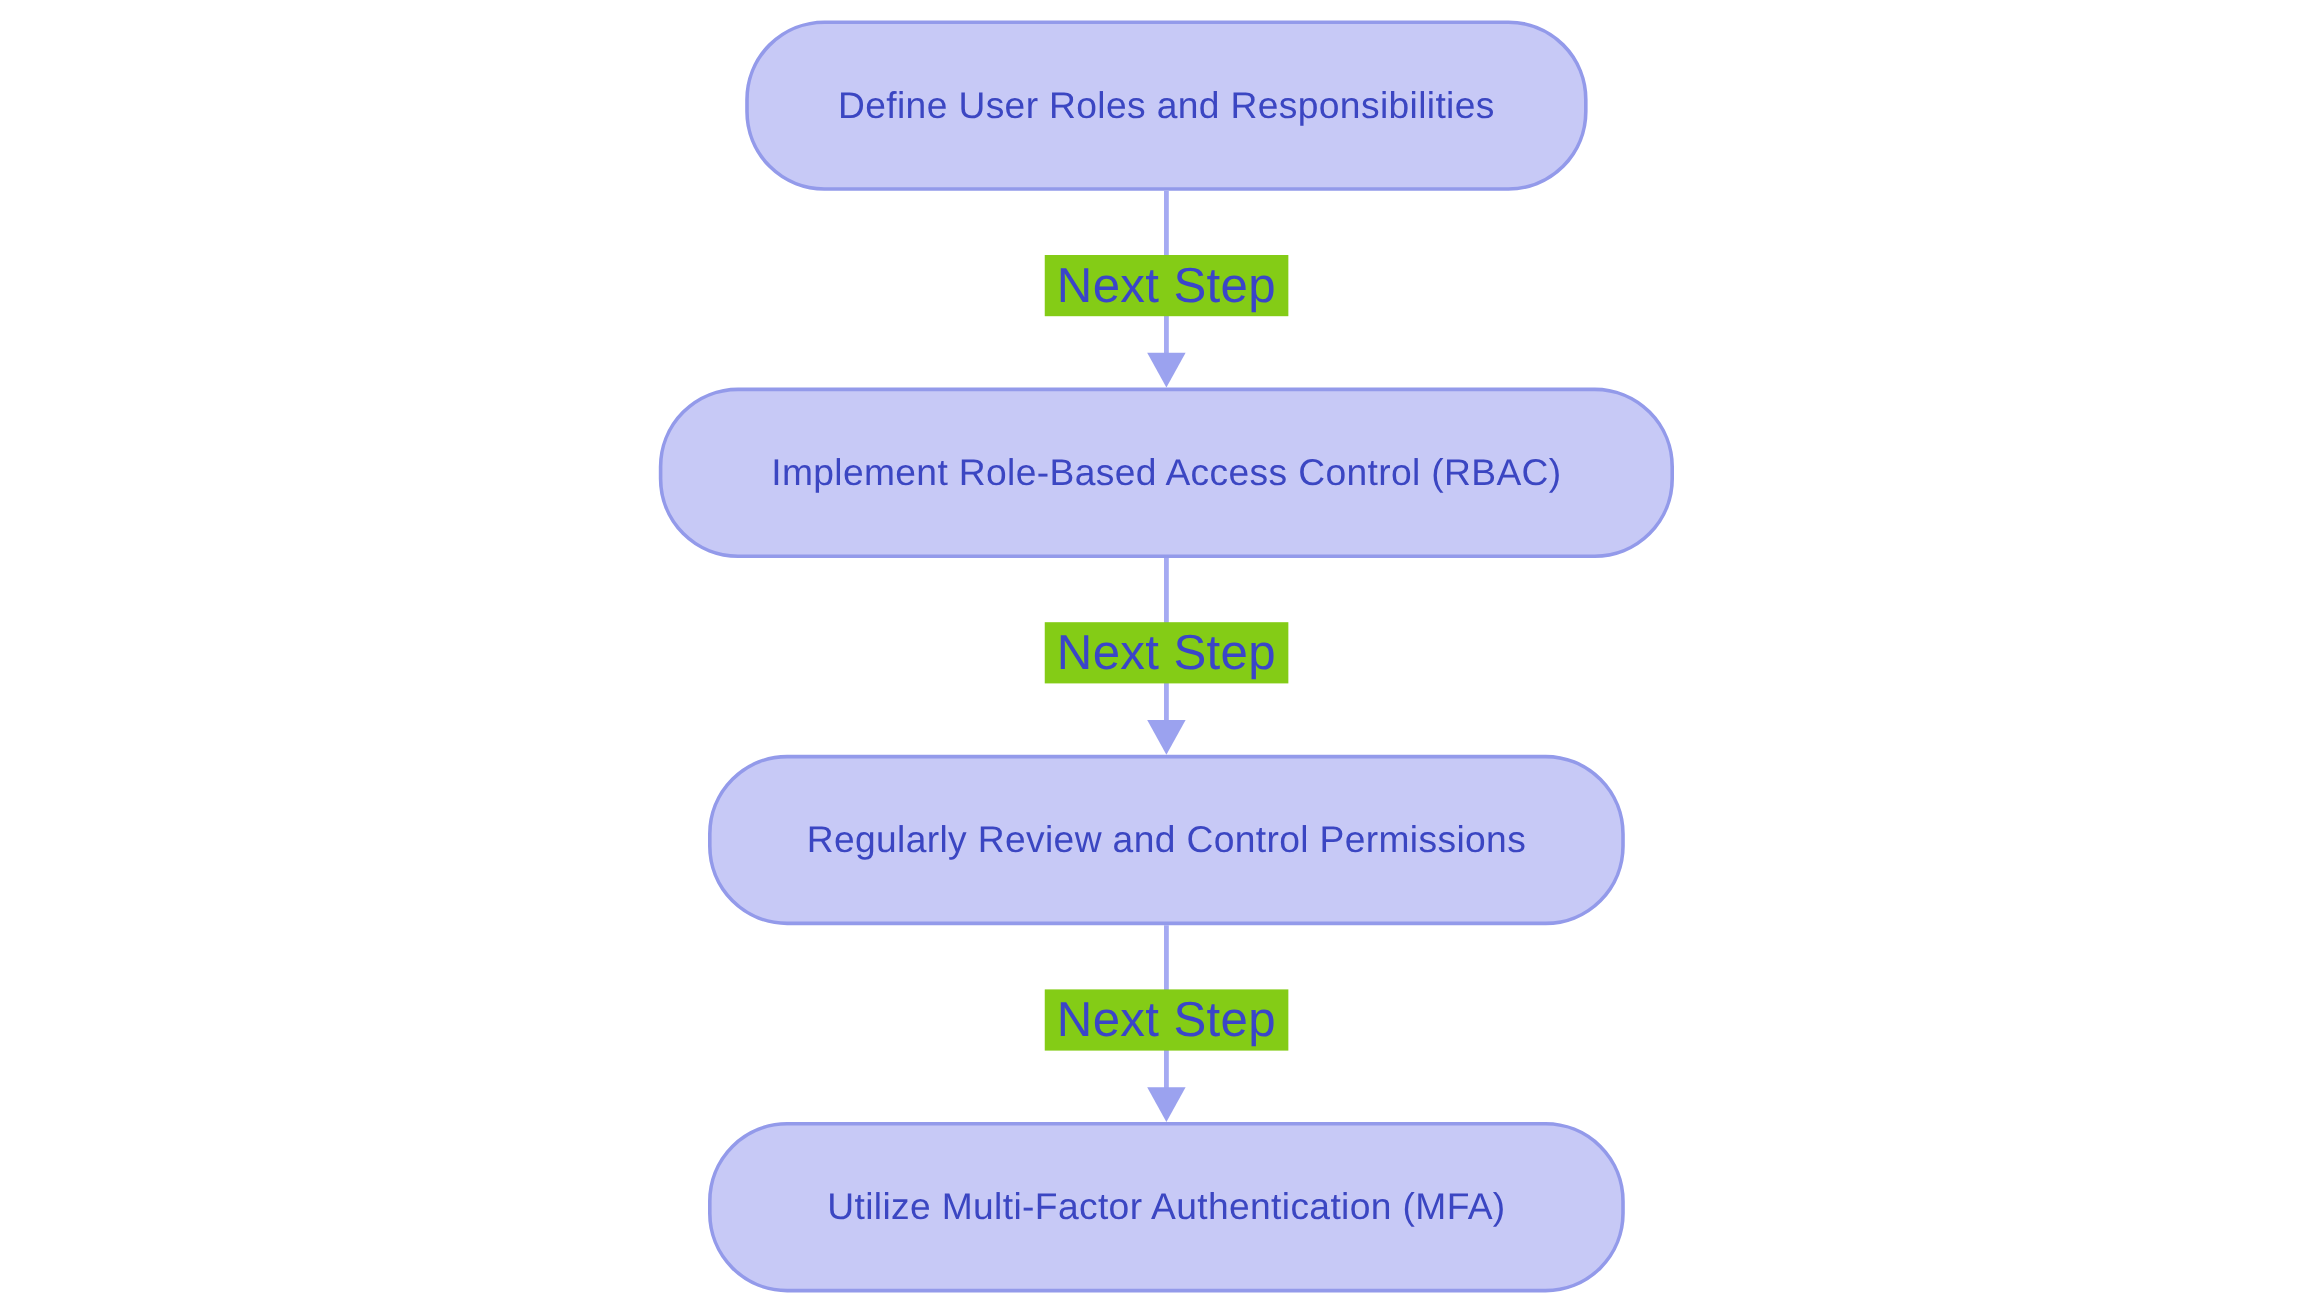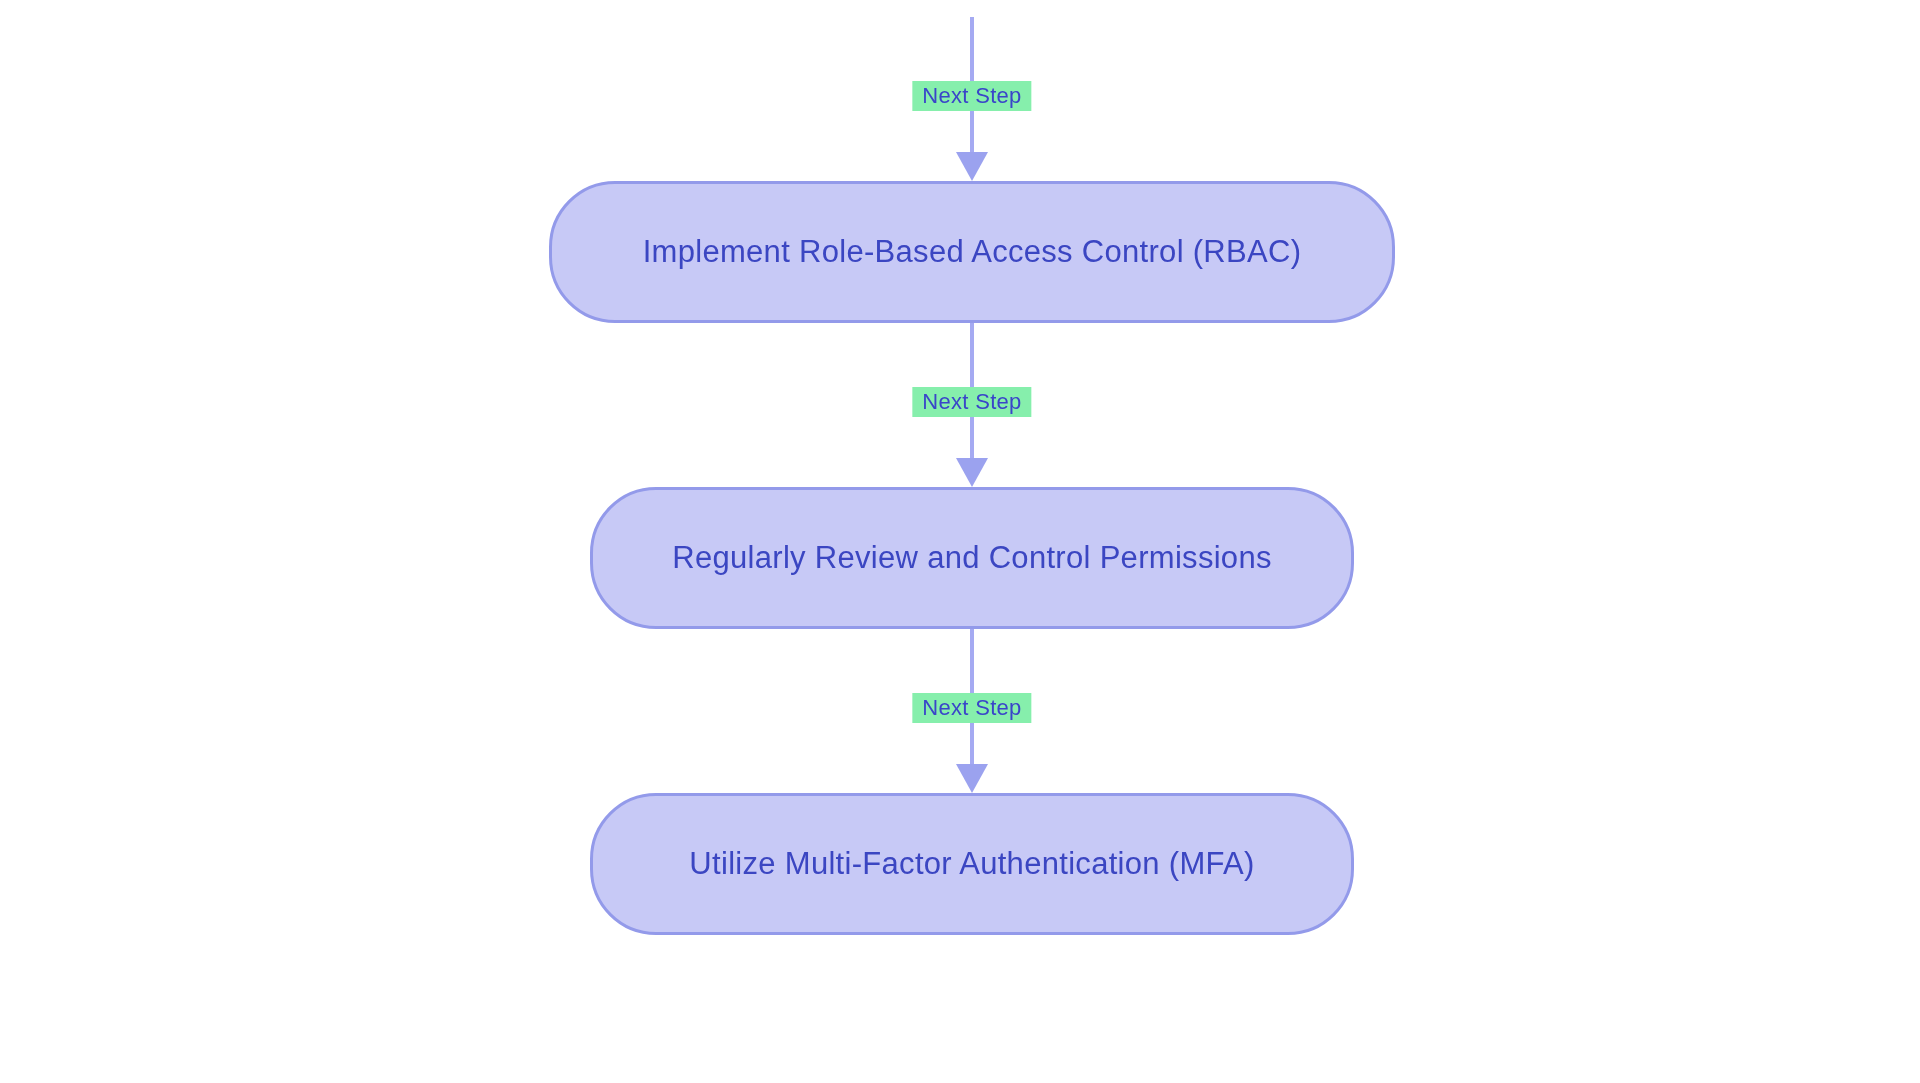--- a/index.html
+++ b/index.html
@@ -68,34 +68,37 @@
     height: 0;
     border-left: 16px solid transparent;
     border-right: 16px solid transparent;
     border-top: 29px solid #9ba2ef;
   }
   .edge-label {
     position: absolute;
     left: 50%;
     top: 48%;
     transform: translate(-50%, -50%);
-    background: #86efac;
+    background: #84cc16;
     padding: 2px 10px;
-    font-size: 22px;
+    font-size: 41px;
     letter-spacing: 0.3px;
     color: #3a45c9;
     white-space: nowrap;
   }
 </style>
 </head>
 <body>
 
 <div class="canvas">
   <div class="flow">
 
+    <div class="node node-1">
+      <span>Define User Roles and Responsibilities</span>
+    </div>
 
     <div class="connector">
       <div class="stem"></div>
       <div class="arrowhead"></div>
       <div class="edge-label">Next Step</div>
     </div>
 
     <div class="node node-2">
       <span>Implement Role-Based Access Control (RBAC)</span>
     </div>

